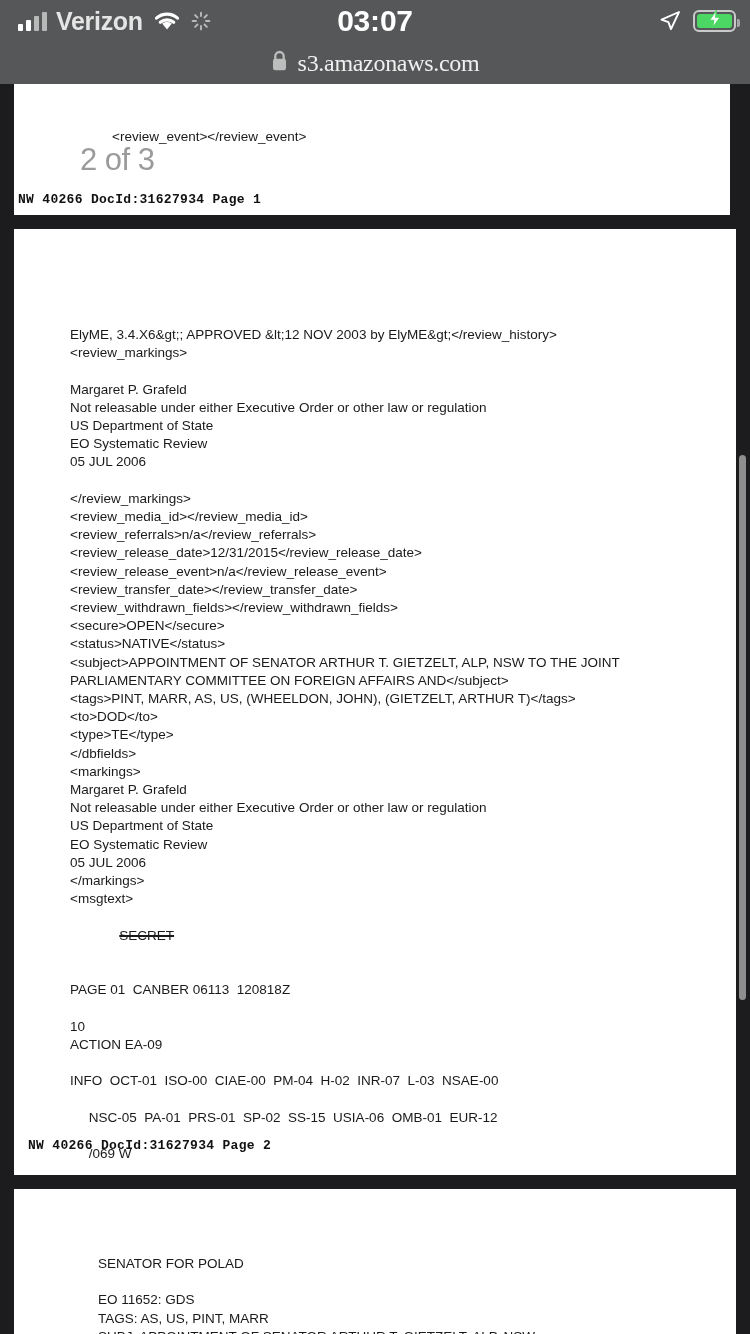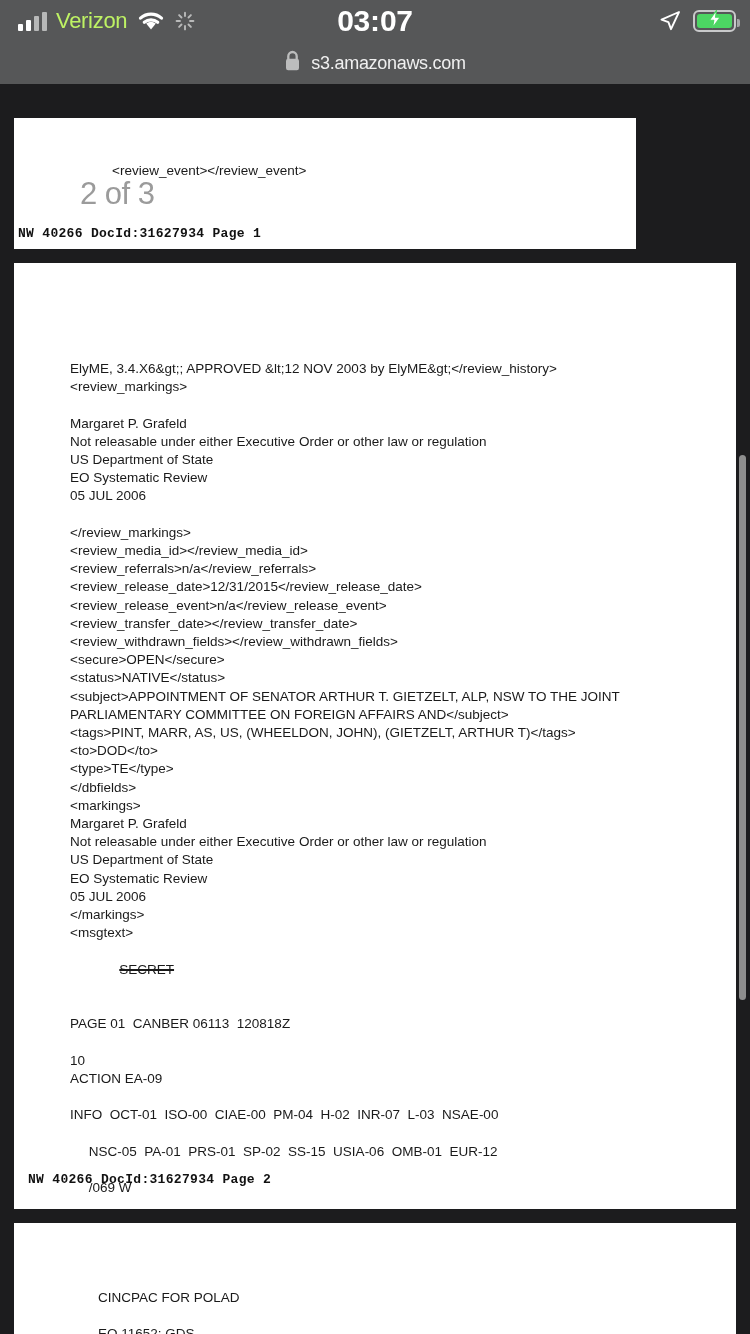--- a/index.html
+++ b/index.html
@@ -39,21 +39,21 @@
   }
   .sb-center {
     position: absolute; left: 0; right: 0; top: 0; height: 42px;
     display: flex; align-items: center; justify-content: center;
   }
   .clock {
     color: #ffffff; font-size: 30px; font-weight: bold;
     letter-spacing: -0.2px;
   }
   .carrier {
-    color: #bef264; font-size: 22px; font-weight: normal;
+    color: #e5e5e5; font-size: 25px; font-weight: bold;
     letter-spacing: -0.3px;
   }
   
   .bars { display: flex; align-items: flex-end; gap: 3px; height: 20px; }
   .bars i { display: block; width: 5px; border-radius: 1px; background: #b7b8b8; }
   .bars i.on { background: #ffffff; }
   .bars i:nth-child(1) { height: 7px; }
   .bars i:nth-child(2) { height: 11px; }
   .bars i:nth-child(3) { height: 15px; }
   .bars i:nth-child(4) { height: 19px; }
@@ -79,44 +79,43 @@
     transform: translate(-50%, -50%);
   }
 
   
   .urlbar {
     width: 750px; height: 42px;
     display: flex; align-items: center; justify-content: center;
     gap: 10px;
   }
   .url-text {
-    color: #f0f0f0; font-size: 18px; letter-spacing: -0.3px;
+    color: #f0f0f0; font-size: 24px; letter-spacing: -0.3px; font-family: Liberation Serif, serif;
   }
   .lock-ico { display: block; }
 
   
   .viewport {
     position: absolute; top: 84px; left: 0;
     width: 750px; height: 1250px;
     background: #1c1c1e;
     overflow: hidden;
   }
 
   .page {
     background: #ffffff;
     position: relative;
     color: #000;
   }
   
   .page-top {
     margin-left: 14px; margin-right: 0;
-    width: 622px;
+    width: 716px;
     height: 131px;
     overflow: hidden;
-    margin-top: 34px;
   }
   .page-mid {
     margin: 14px 14px 0 14px;
     width: 722px;
     height: 946px;
     overflow: hidden;
   }
   .page-bot {
     margin: 14px 14px 0 14px;
     width: 722px;
@@ -262,20 +261,20 @@
         <div class="doc-body">
           <span style="display:inline-block; width:34px;"></span>
         </div>
 
       </div>
       <div class="footer-stamp" style="position:absolute; left:14px; bottom:22px;">NW 40266   DocId:31627934   Page 2</div>
     </div>
 
     <div class="page page-bot">
       <div style="padding: 66px 0 0 84px;">
-        <div class="doc-body" id="p3-lines"><div class="doc-line">CINCPAC FOR POLAD</div><div class="blank"></div><div class="doc-line">EO 11652: GDS</div><div class="doc-line">TAGS: AS, US, PINT, MARR</div><div class="doc-line">SUBJ: APPOINTMENT OF SENATOR ARTHUR T. GIETZELT, ALP, NSW</div></div>
+        <div class="doc-body" id="p3-lines"><div class="doc-line">SENATOR FOR POLAD</div><div class="blank"></div><div class="doc-line">EO 11652: GDS</div><div class="doc-line">TAGS: AS, US, PINT, MARR</div><div class="doc-line">SUBJ: APPOINTMENT OF SENATOR ARTHUR T. GIETZELT, ALP, NSW</div></div>
       </div>
     </div>
 
     <div class="scrollbar"></div>
   </div>
 
 </div>
 
 </body></html>

